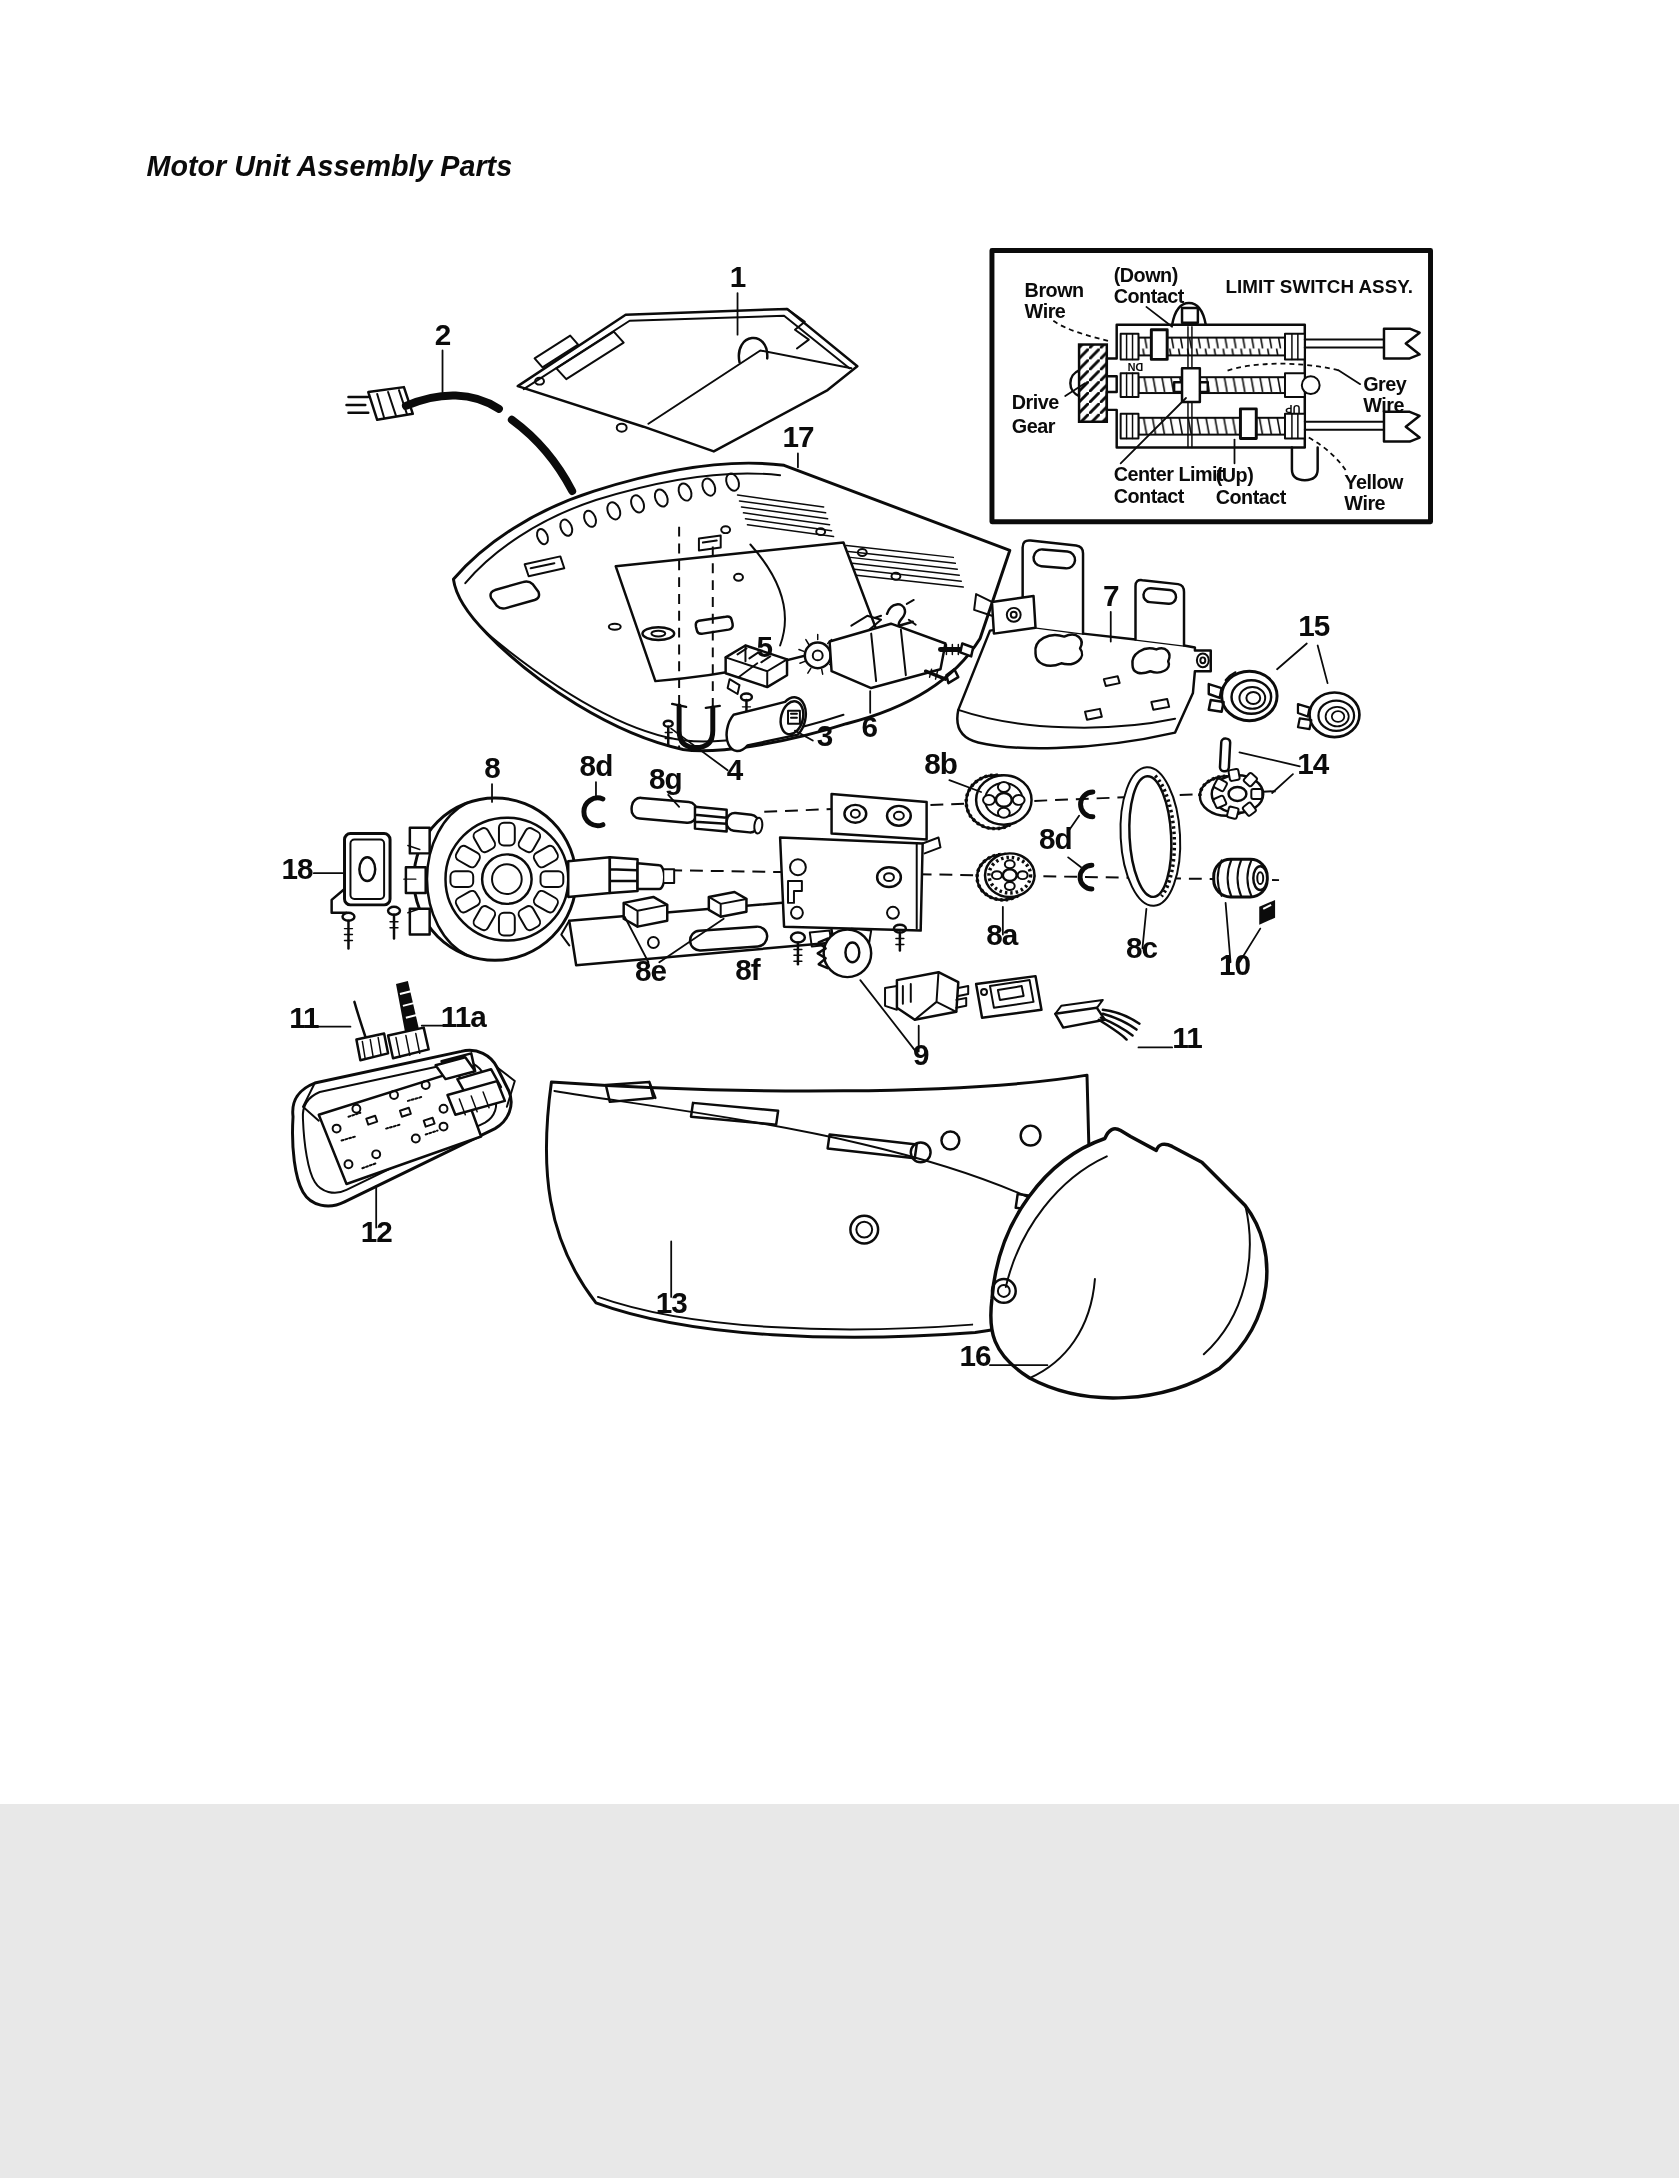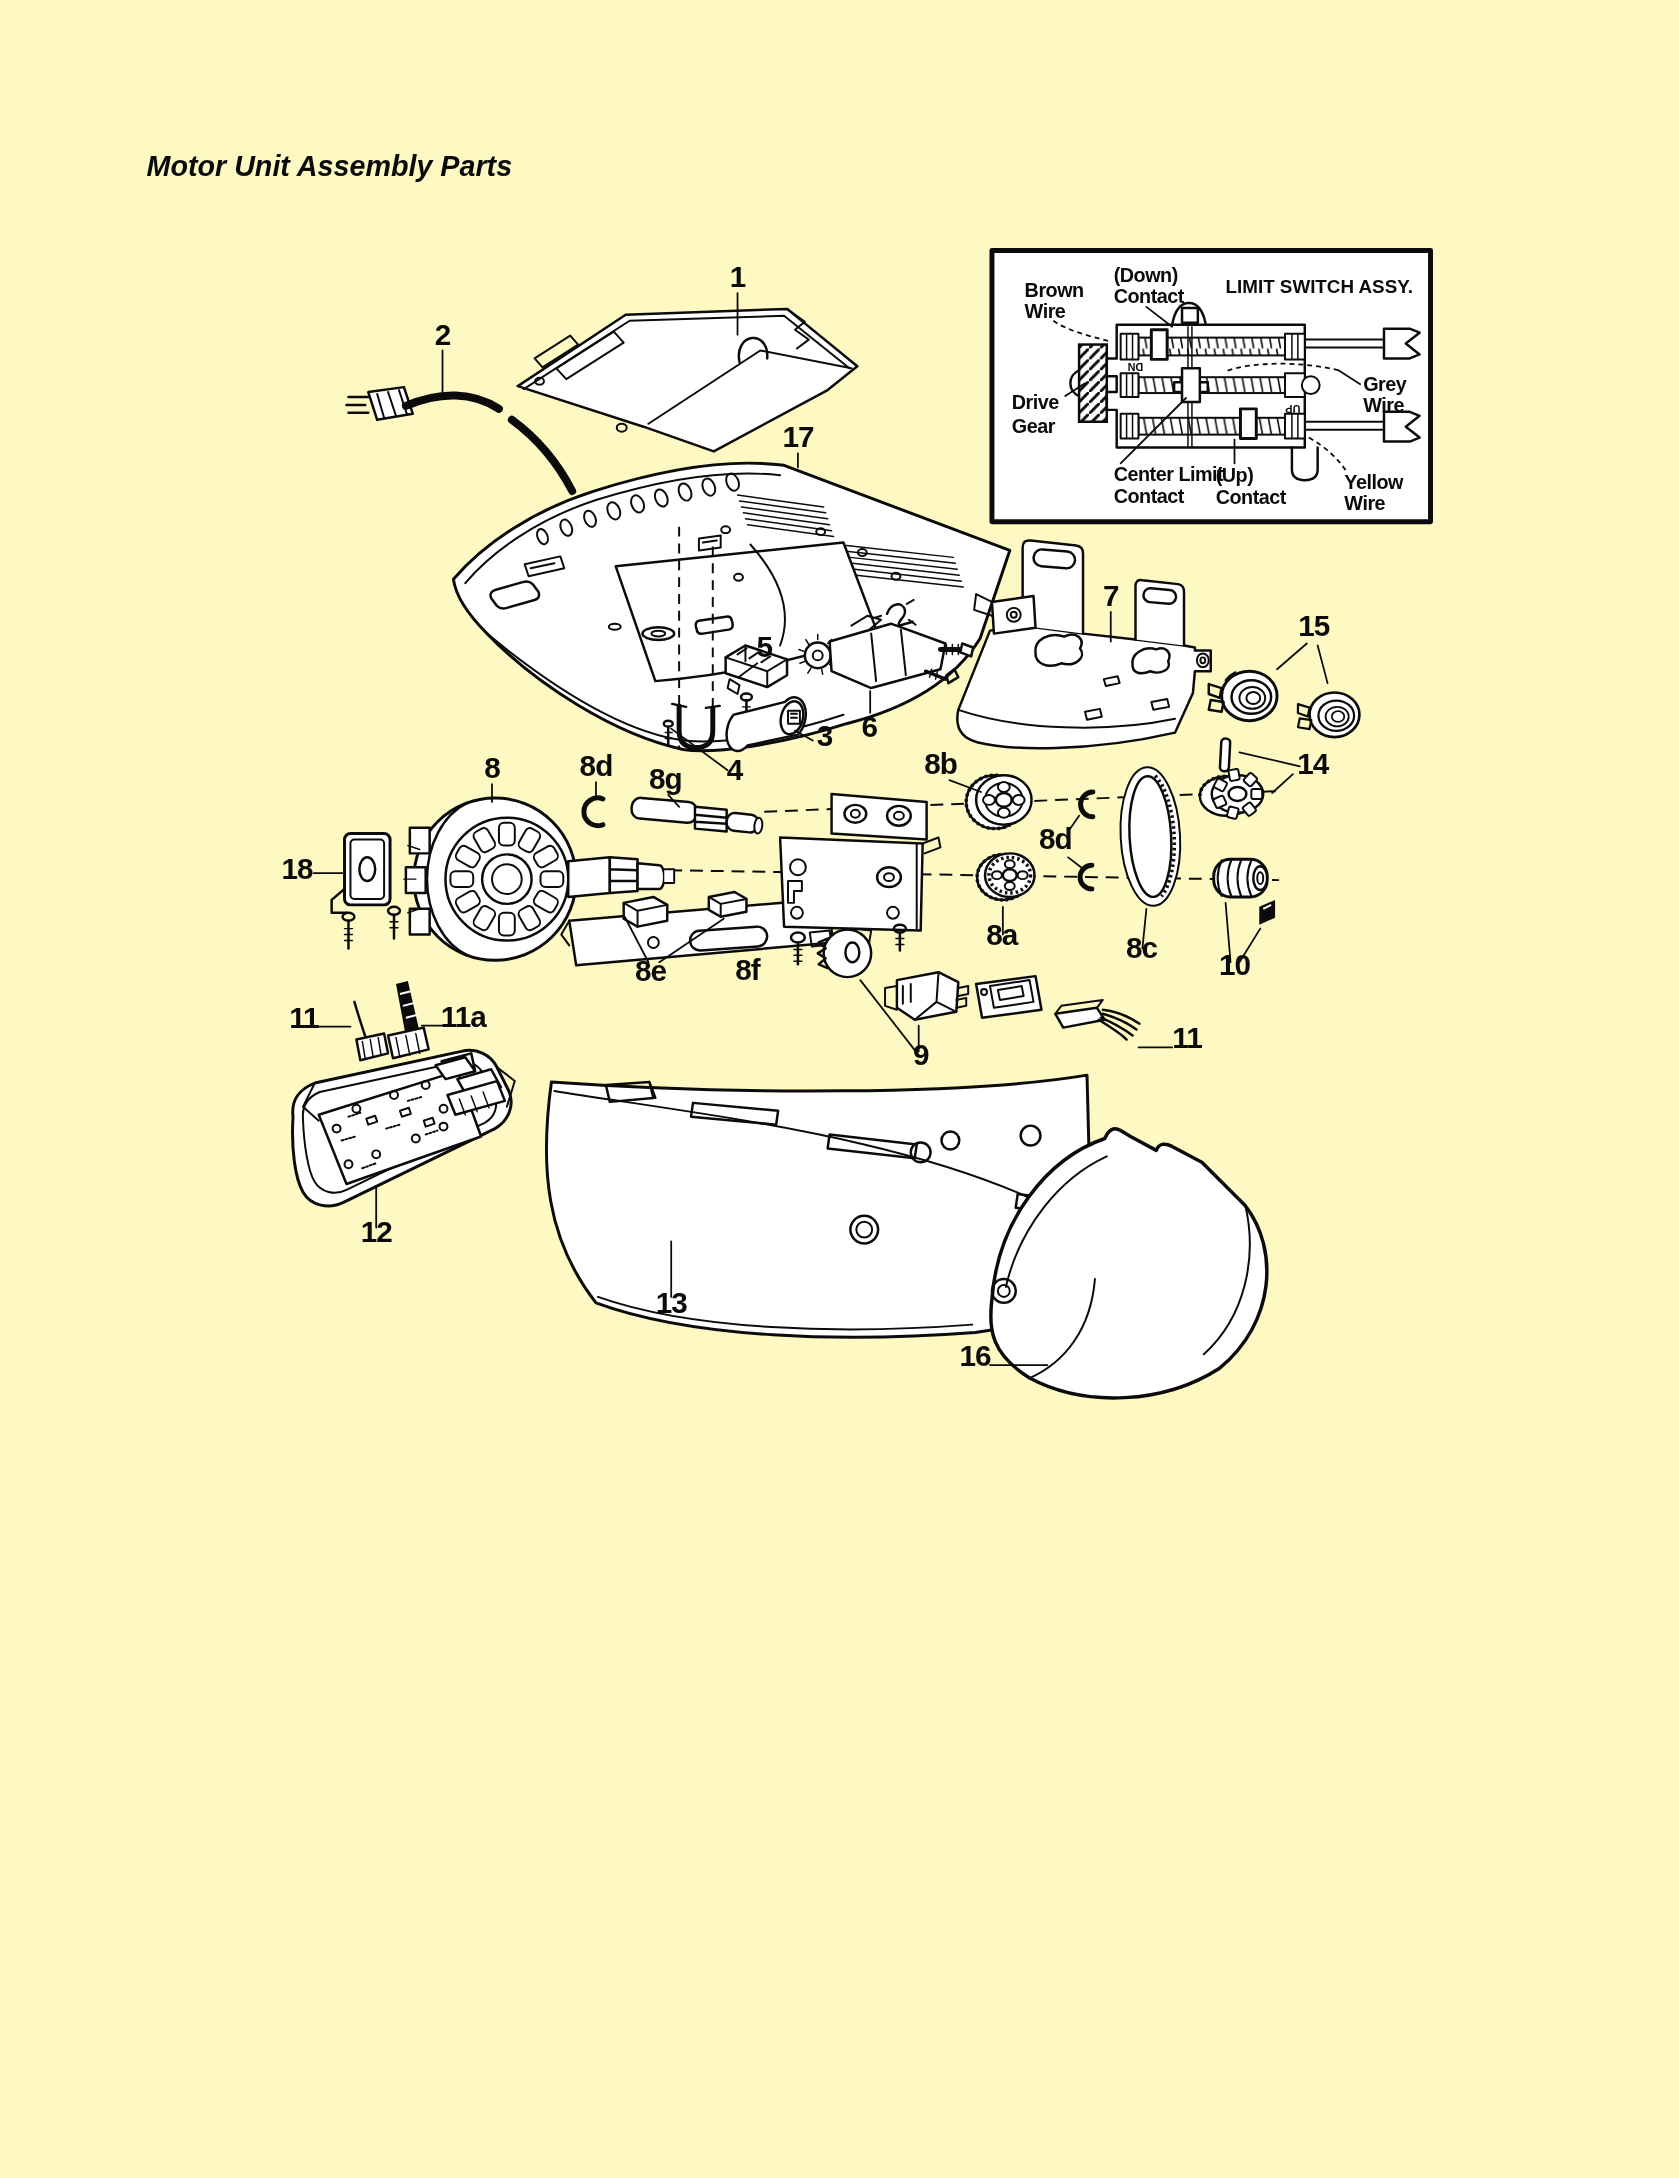--- a/index.html
+++ b/index.html
@@ -1,16 +1,16 @@
 <!DOCTYPE html>
 <html><head>
 <meta charset="utf-8">
 <style>
   html,body{margin:0;padding:0;background:#e8e8e8;}
-  .page{position:relative;width:1679px;height:2178px;background:#fef9c3;margin:0 auto;
+  .page{position:relative;width:1679px;height:1804px;background:#ffffff;margin:0 auto;
         font-family:"Liberation Sans",sans-serif;overflow:hidden;}
   svg{position:absolute;left:0;top:0;}
   svg *{vector-effect:none;}
   .ln{fill:none;stroke:#0b0b0b;stroke-width:2;stroke-linejoin:round;stroke-linecap:round;}
   .s15{stroke-width:1.5}.s25{stroke-width:2.5}.s3{stroke-width:3}.s35{stroke-width:3.5}.s5{stroke-width:5}
   .wf{fill:#ffffff;}
   .blk{fill:#0b0b0b;stroke:none;}
   .cord{fill:none;stroke:#0b0b0b;stroke-width:8;stroke-linecap:round;}
   .dash{fill:none;stroke:#0b0b0b;stroke-width:2;stroke-dasharray:13 8;}
   .dashv{fill:none;stroke:#0b0b0b;stroke-width:2;stroke-dasharray:10 7;}

